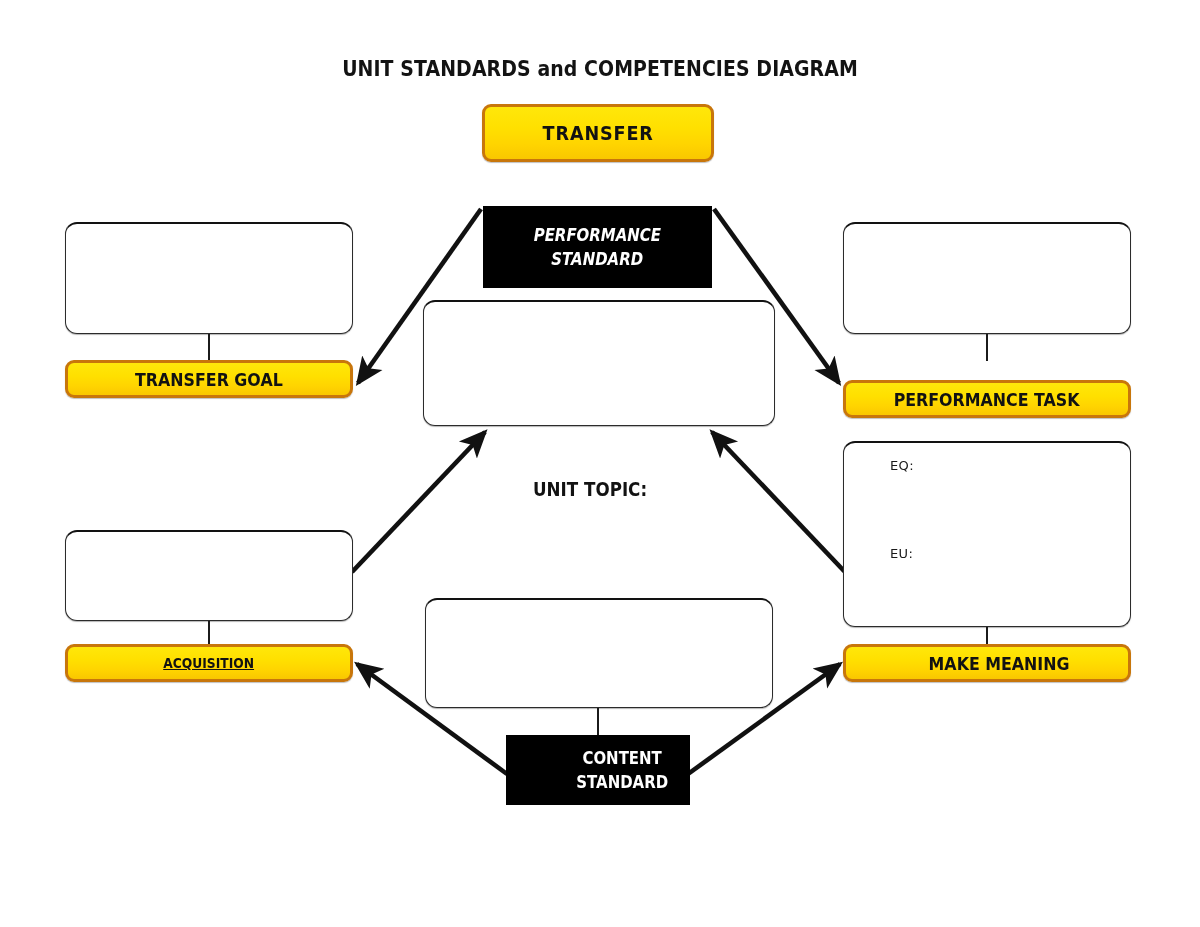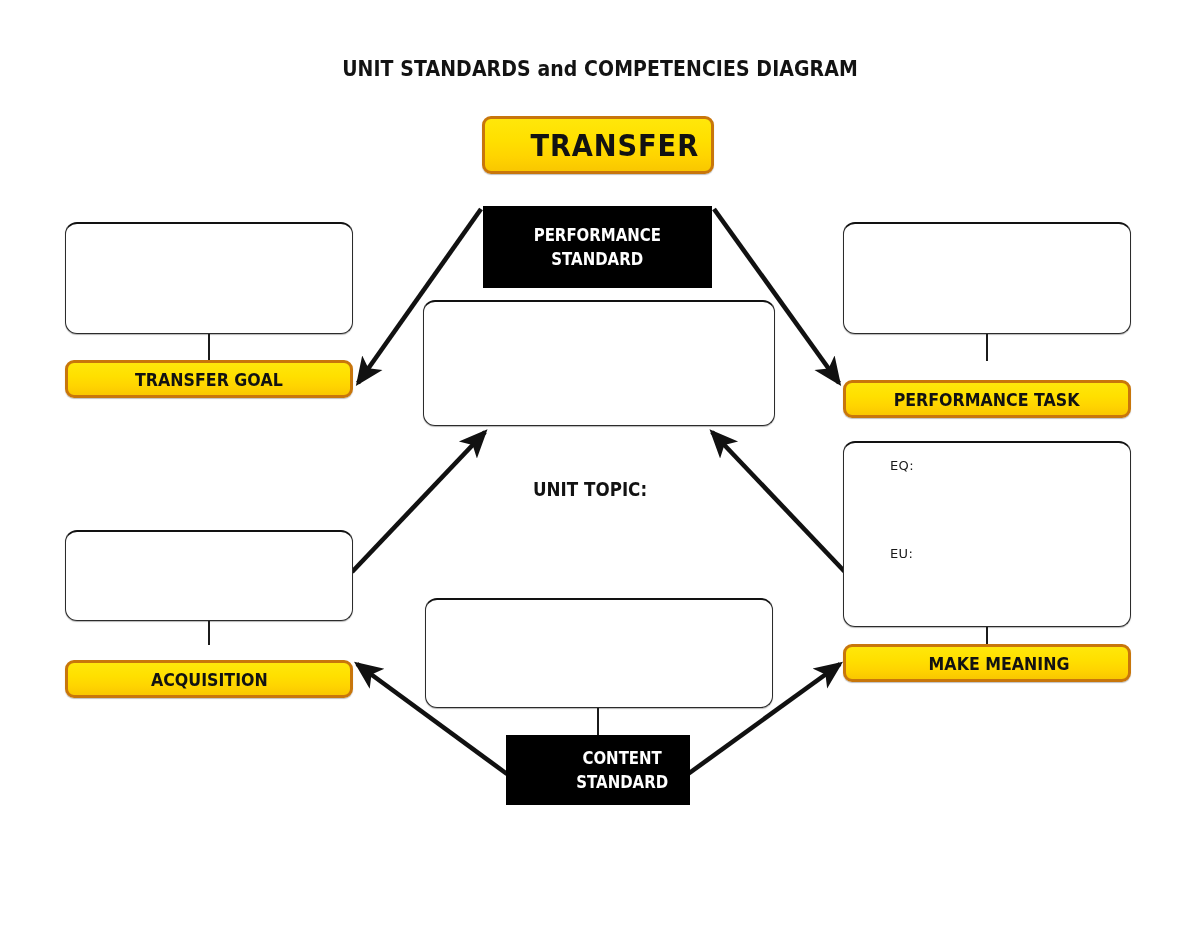--- a/index.html
+++ b/index.html
@@ -143,25 +143,25 @@
 
     <line x1="352" y1="572" x2="485" y2="432" stroke="#111111" stroke-width="4.6" marker-end="url(#ah)"></line>
 
     <line x1="845" y1="572" x2="712" y2="432" stroke="#111111" stroke-width="4.6" marker-end="url(#ah)"></line>
 
     <line x1="507" y1="774" x2="357" y2="664" stroke="#111111" stroke-width="4.6" marker-end="url(#ah)"></line>
 
     <line x1="688" y1="774" x2="840" y2="664" stroke="#111111" stroke-width="4.6" marker-end="url(#ah)"></line>
   </svg>
 
-  <div class="yellow-box big" style="left:482px; top:116px; width:232px; height:58px; font-size:31px;justify-content:flex-end;">
+  <div class="yellow-box big" style="left:482px; top:104px; width:232px; height:58px; font-size:20px;">
     <span>TRANSFER</span>
   </div>
 
-  <div class="black-box" style="left:483px; top:206px; width:229px; height:82px; font-size:17px;">
+  <div class="black-box" style="left:483px; top:206px; width:229px; height:82px; font-size:17px;font-style:italic;">
     <span>PERFORMANCE</span>
     <span>STANDARD</span>
   </div>
 
   <div class="white-box heavy-top" style="left:65px; top:222px; width:288px; height:112px;"></div>
   <div class="connector" style="left:208px; top:334px; height:27px;"></div>
   <div class="yellow-box" style="left:65px; top:360px; width:288px; height:38px; font-size:18px;">
     <span>TRANSFER GOAL</span>
   </div>
 
@@ -169,21 +169,21 @@
   <div class="connector" style="left:986px; top:334px; height:27px;"></div>
   <div class="yellow-box" style="left:843px; top:380px; width:288px; height:38px; font-size:18px;">
     <span>PERFORMANCE TASK</span>
   </div>
 
   <div class="white-box heavy-top" style="left:423px; top:300px; width:352px; height:126px;"></div>
   <div class="unit-topic" style="left:533px; top:478px;">UNIT TOPIC:</div>
 
   <div class="white-box heavy-top" style="left:65px; top:530px; width:288px; height:91px;"></div>
   <div class="connector" style="left:208px; top:621px; height:24px;"></div>
-  <div class="yellow-box" style="left:65px; top:660px; width:288px; height:38px; font-size:18px;">
+  <div class="yellow-box" style="left:65px; top:644px; width:288px; height:38px; font-size:14px;text-decoration:underline;">
     <span>ACQUISITION</span>
   </div>
 
   <div class="white-box heavy-top" style="left:843px; top:441px; width:288px; height:186px;"></div>
   <div class="eq-eu-label" style="left:866px; top:458px;">EQ:</div>
   <div class="eq-eu-label" style="left:866px; top:546px;">EU:</div>
   <div class="connector" style="left:986px; top:627px; height:18px;"></div>
   <div class="yellow-box" style="left:843px; top:644px; width:288px; height:38px; font-size:18px;padding-left:24px;">
     <span>MAKE MEANING</span>
   </div>

